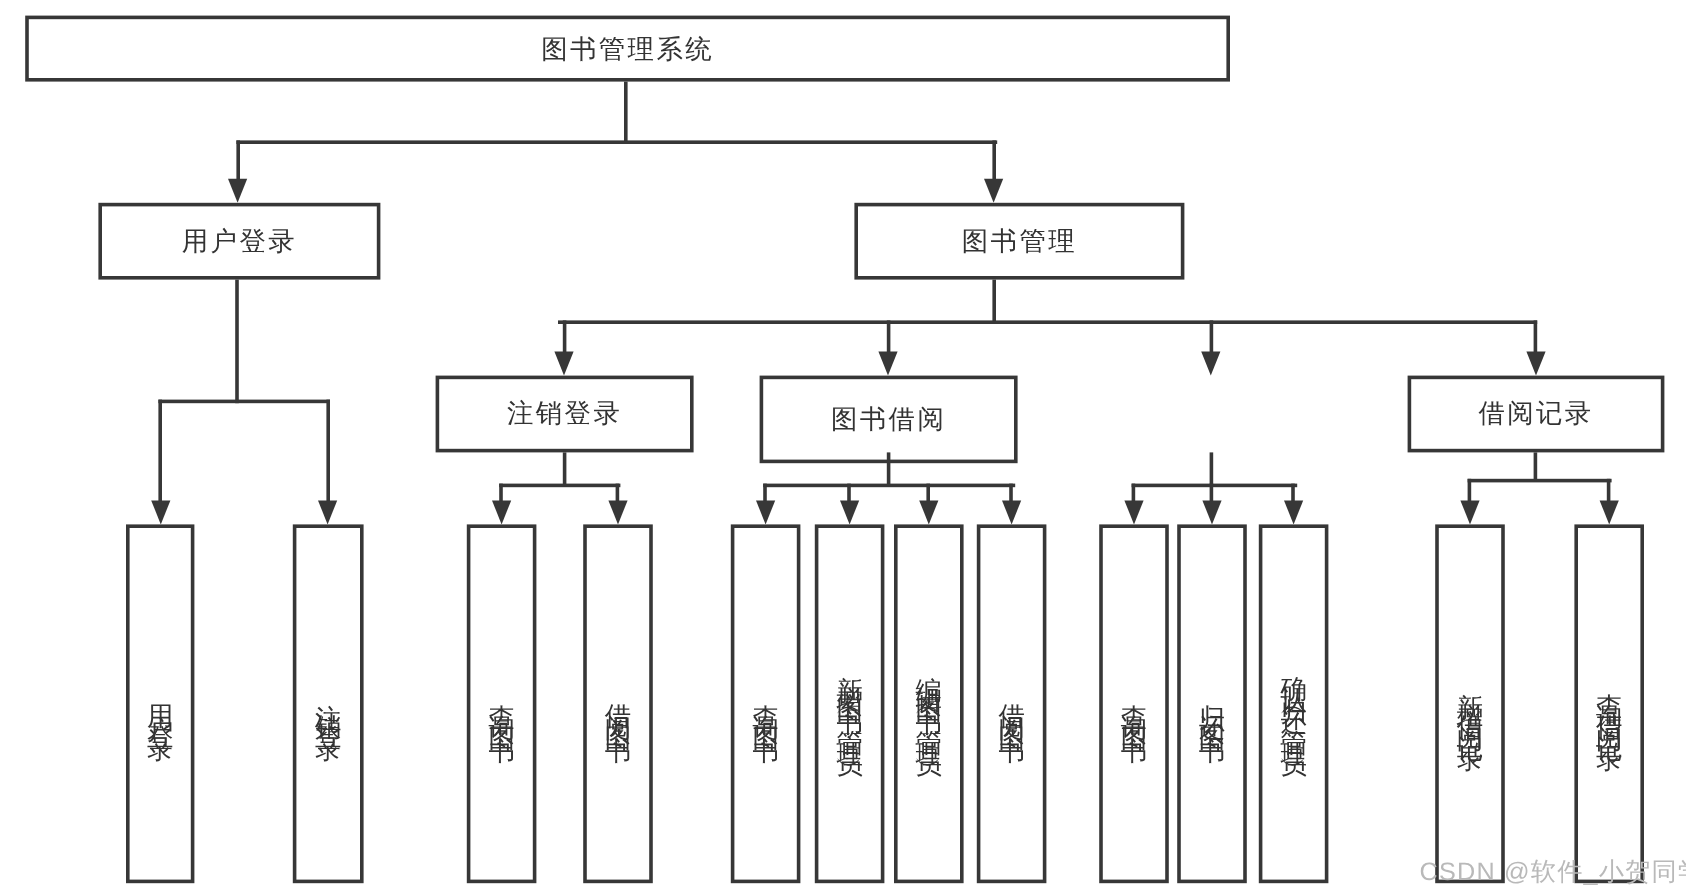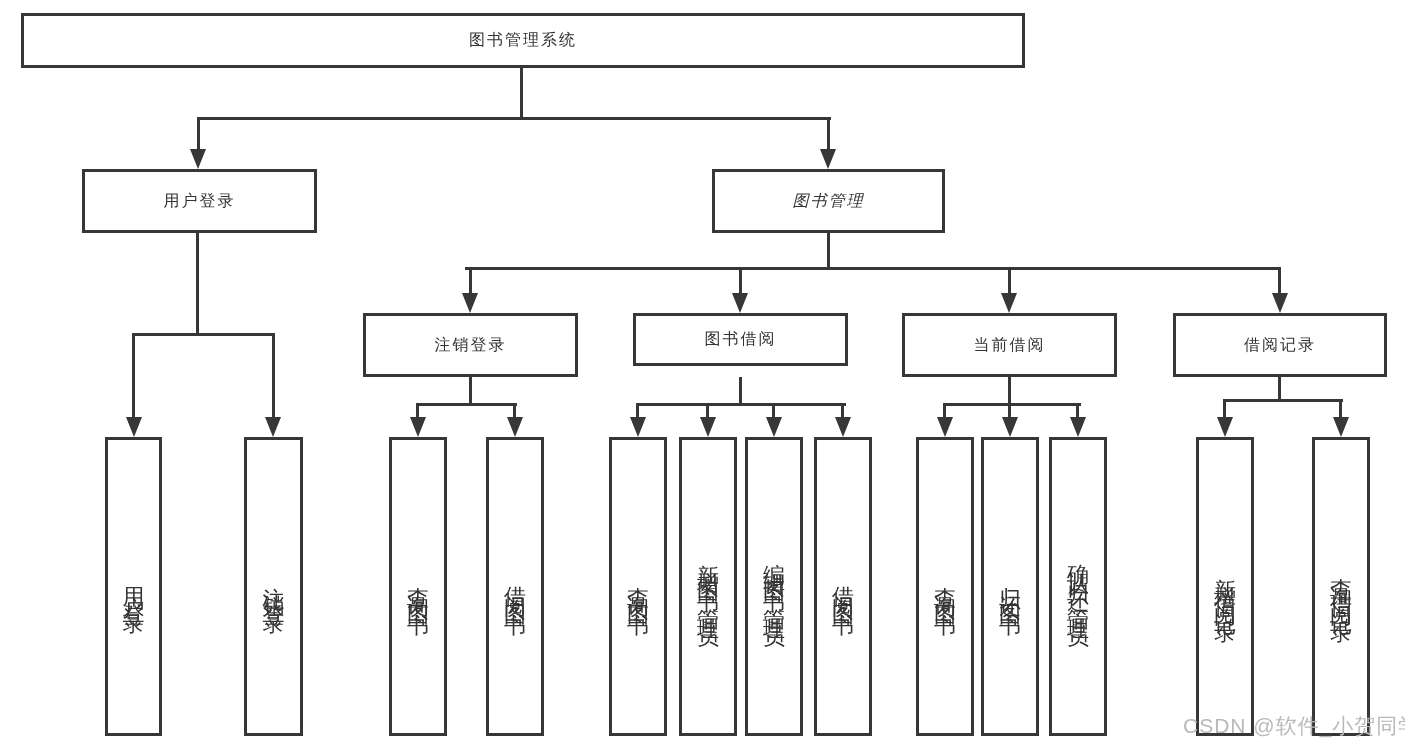--- a/index.html
+++ b/index.html
@@ -17,21 +17,21 @@
   }
   .box{
     position:absolute;
     box-sizing:border-box;
     border:3px solid var(--line);
     background:#ffffff;
     display:flex;align-items:center;justify-content:center;
     color:var(--text);
   }
   .box.h span{
-    font-size:16px;
+    font-size:22px;
     letter-spacing:2px;
     white-space:nowrap;
   }
   .box.v span{
     writing-mode:vertical-rl;
     text-orientation:mixed;
     font-size:22px;
     letter-spacing:9px;
     line-height:1;
     white-space:nowrap;
@@ -69,21 +69,21 @@
   <div class="line" style="left:520px;top:68px;width:3px;height:50px;"></div>
   <div class="line" style="left:197px;top:117px;width:634px;height:3px;"></div>
   <div class="line" style="left:197px;top:117px;width:3px;height:36px;"></div>
   <div class="line" style="left:827px;top:117px;width:3px;height:36px;"></div>
   <div class="arrow" style="left:190px;top:149px;"></div>
   <div class="arrow" style="left:820px;top:149px;"></div>
 
   <div class="box h" style="left:82px;top:169px;width:235px;height:64px;">
     <span>用户登录</span>
   </div>
-  <div class="box h" style="left:712px;top:169px;width:233px;height:64px;font-style:italic;">
+  <div class="box h" style="left:712px;top:169px;width:275px;height:64px;">
     <span>图书管理</span>
   </div>
 
   <div class="line" style="left:196px;top:233px;width:3px;height:103px;"></div>
   <div class="line" style="left:132px;top:333px;width:143px;height:3px;"></div>
   <div class="line" style="left:132px;top:333px;width:3px;height:86px;"></div>
   <div class="line" style="left:272px;top:333px;width:3px;height:86px;"></div>
   <div class="arrow" style="left:126px;top:417px;"></div>
   <div class="arrow" style="left:265px;top:417px;"></div>
 
@@ -94,25 +94,22 @@
   <div class="line" style="left:1008px;top:267px;width:3px;height:28px;"></div>
   <div class="line" style="left:1278px;top:267px;width:3px;height:28px;"></div>
   <div class="arrow" style="left:462px;top:293px;"></div>
   <div class="arrow" style="left:732px;top:293px;"></div>
   <div class="arrow" style="left:1001px;top:293px;"></div>
   <div class="arrow" style="left:1272px;top:293px;"></div>
 
   <div class="box h" style="left:363px;top:313px;width:215px;height:64px;">
     <span>注销登录</span>
   </div>
-  <div class="box h" style="left:633px;top:313px;width:215px;height:53px;">
+  <div class="box h" style="left:633px;top:313px;width:215px;height:73px;">
     <span>图书借阅</span>
-  </div>
-  <div class="box h" style="left:902px;top:313px;width:215px;height:64px;">
-    <span>当前借阅</span>
   </div>
   <div class="box h" style="left:1173px;top:313px;width:214px;height:64px;">
     <span>借阅记录</span>
   </div>
 
   <div class="line" style="left:469px;top:377px;width:3px;height:28px;"></div>
   <div class="line" style="left:416px;top:403px;width:101px;height:3px;"></div>
   <div class="line" style="left:416px;top:403px;width:3px;height:16px;"></div>
   <div class="line" style="left:513px;top:403px;width:3px;height:16px;"></div>
   <div class="arrow" style="left:410px;top:417px;"></div>

